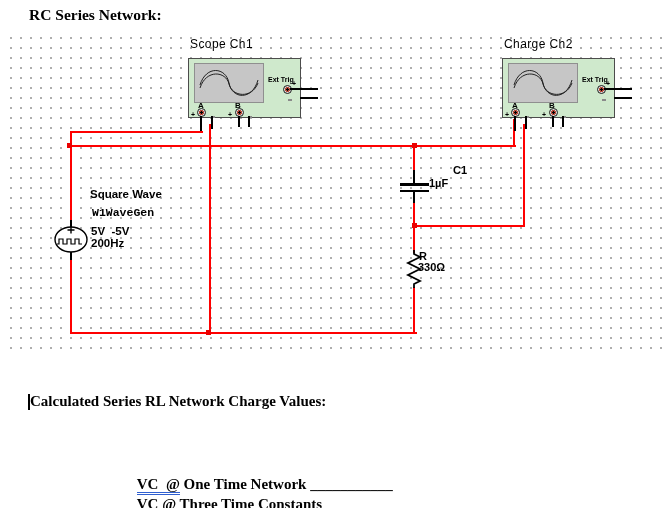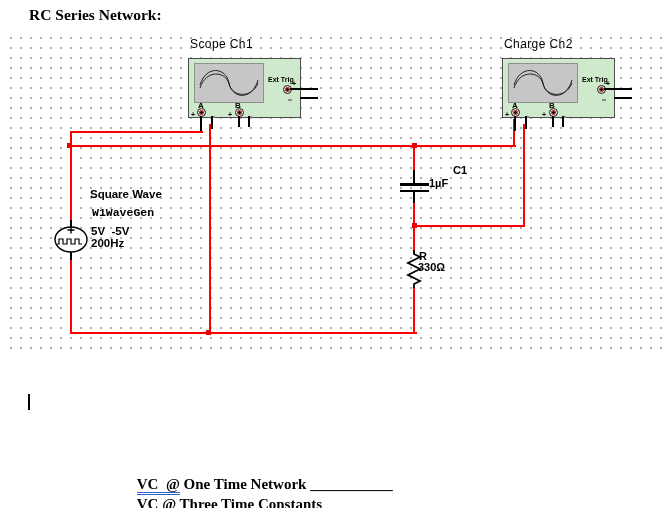--- a/index.html
+++ b/index.html
@@ -165,20 +165,21 @@
 
   <div>
     <svg style="left:404px;top:250px;" width="30" height="40">
       <path d="M10,0 v4 l6,3 l-12,6 l12,6 l-12,6 l12,6 l-6,3 v4" fill="none" stroke="#000" stroke-width="1.8"></path>
     </svg>
     <div class="complabel" style="left:419px;top:250px;">R</div>
     <div class="complabel" style="left:418px;top:261px;">330Ω</div>
   </div>
 
   <div class="caret" style="left:28px;top:394px;"></div>
+  <div class="doc h2" style="left:30px;top:393px;">Calculated Series RL Network Charge Values:</div>
 
 
   <div class="doc notes-line" style="left:122px;top:459px;">
     <span class="grammar">VC  @</span><span> One Time Network </span><span>___________</span>
   </div>
 
   <div class="doc notes-line" style="left:122px;top:479px;">
     <span>VC @ Three Time Constants </span><span>___________</span>
   </div>
 

